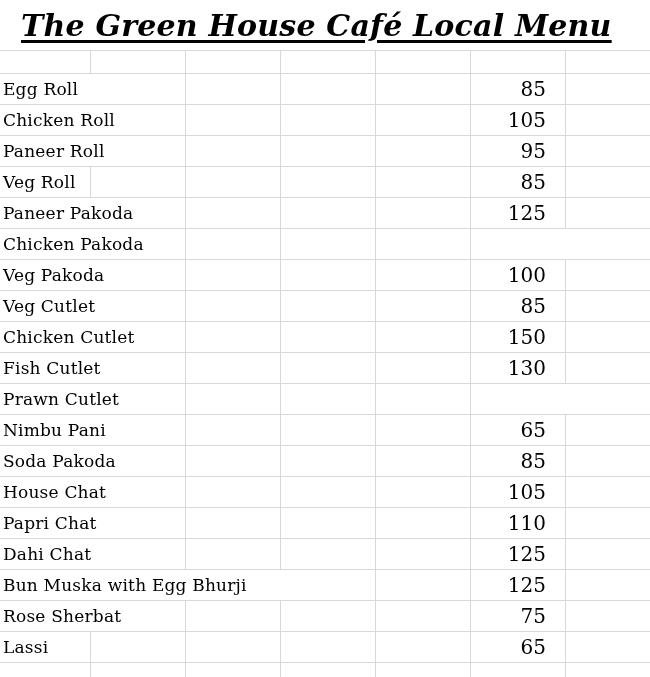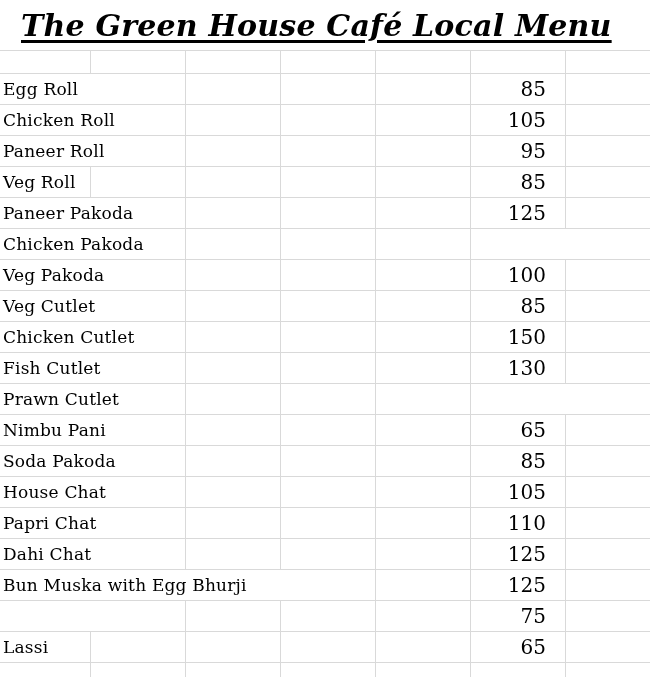--- a/index.html
+++ b/index.html
@@ -259,20 +259,21 @@
     <span class="name-overlay">Bun Muska with Egg Bhurji</span>
   </div>
         <div class="grid-row item">
     <div class="cell c0" style="border-right: none;"></div>
     <div class="cell c1"></div>
     <div class="cell c2"></div>
     <div class="cell c3"></div>
     <div class="cell c4"></div>
     <div class="cell c5 price-cell">75</div>
     <div class="cell c6"></div>
+    <span class="name-overlay">Rose Sherbat</span>
   </div>
         <div class="grid-row item">
     <div class="cell c0"></div>
     <div class="cell c1"></div>
     <div class="cell c2"></div>
     <div class="cell c3"></div>
     <div class="cell c4"></div>
     <div class="cell c5 price-cell">65</div>
     <div class="cell c6"></div>
     <span class="name-overlay">Lassi</span>

